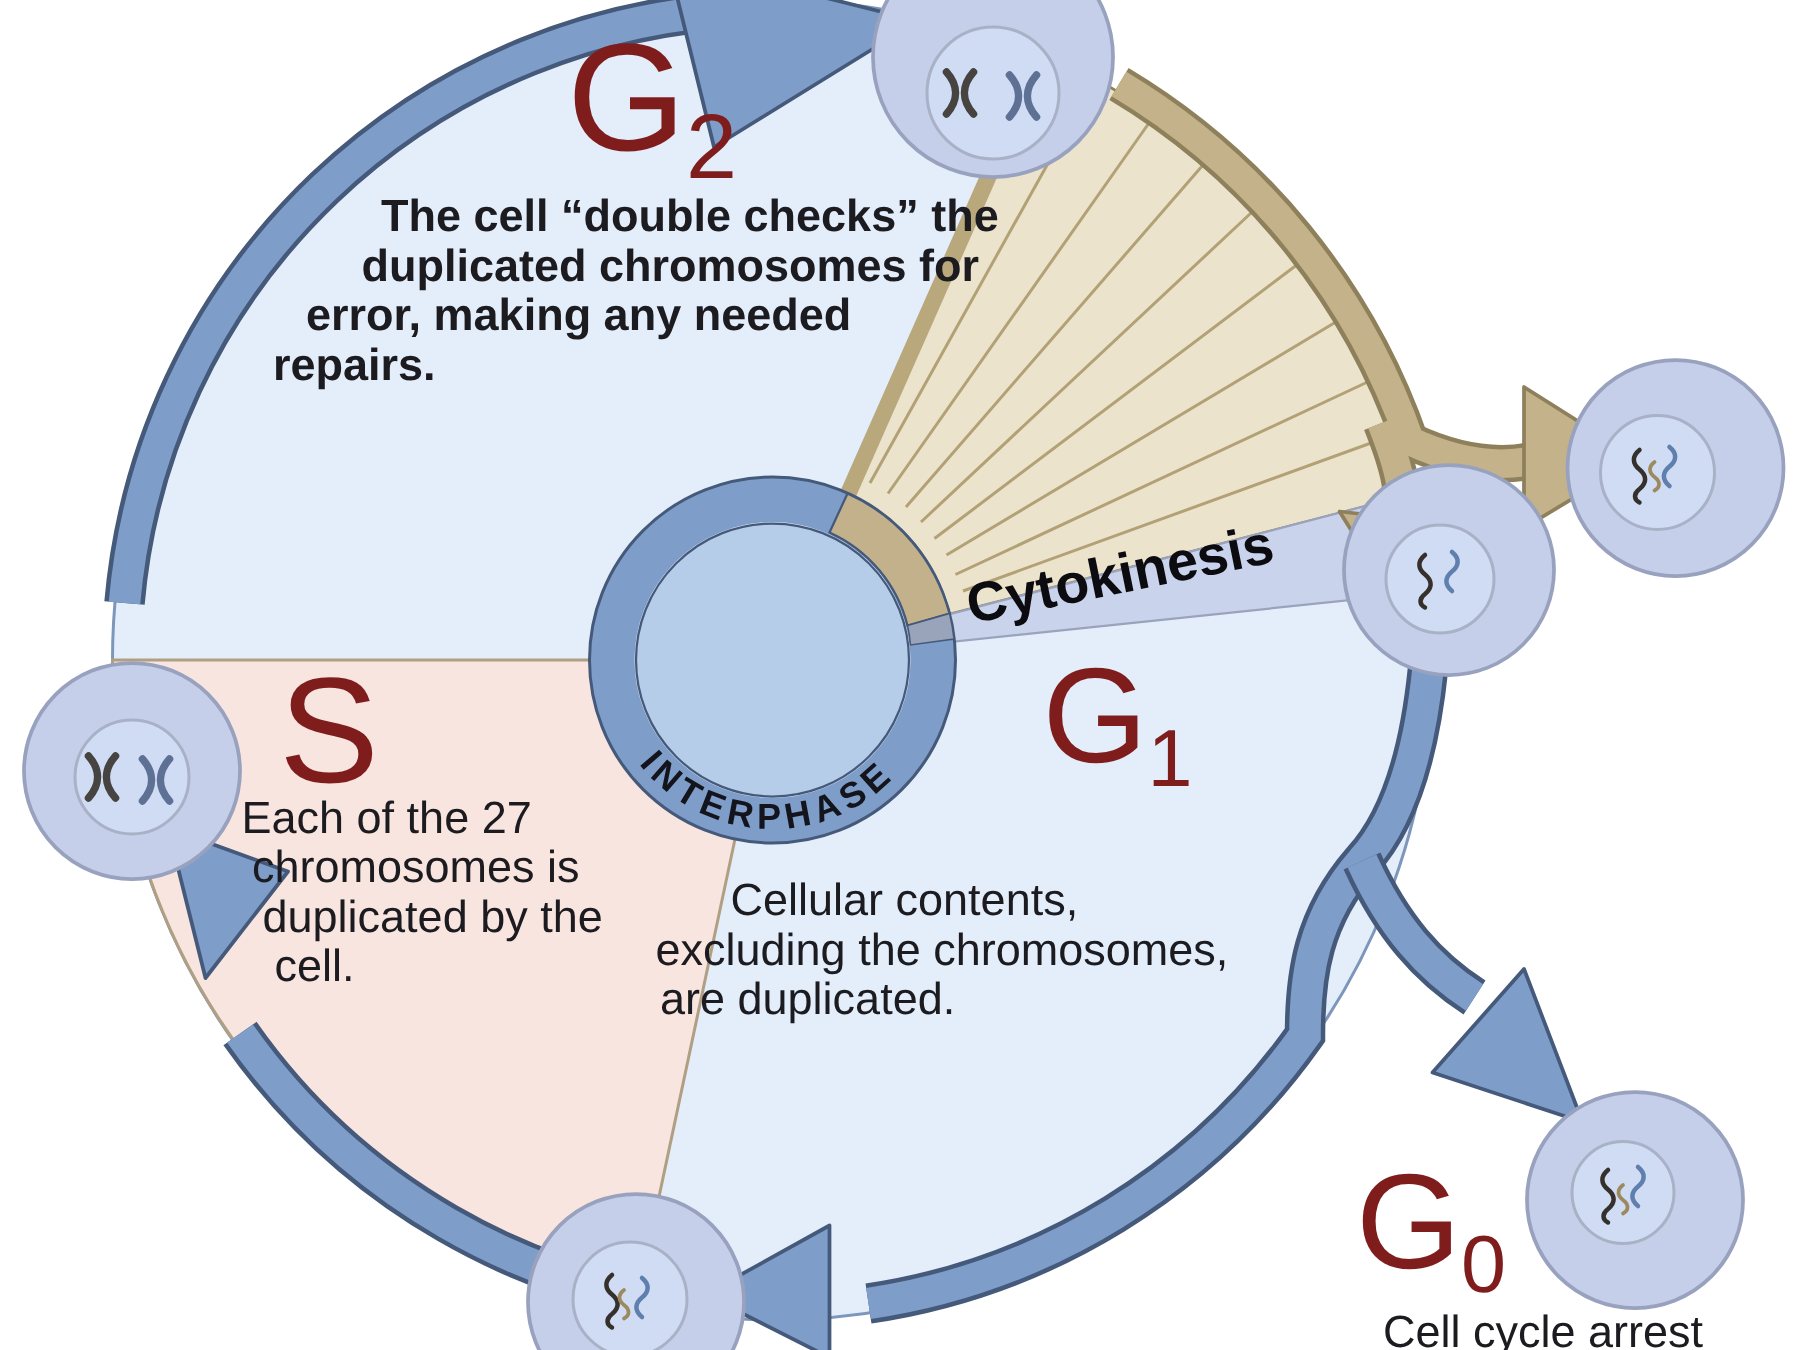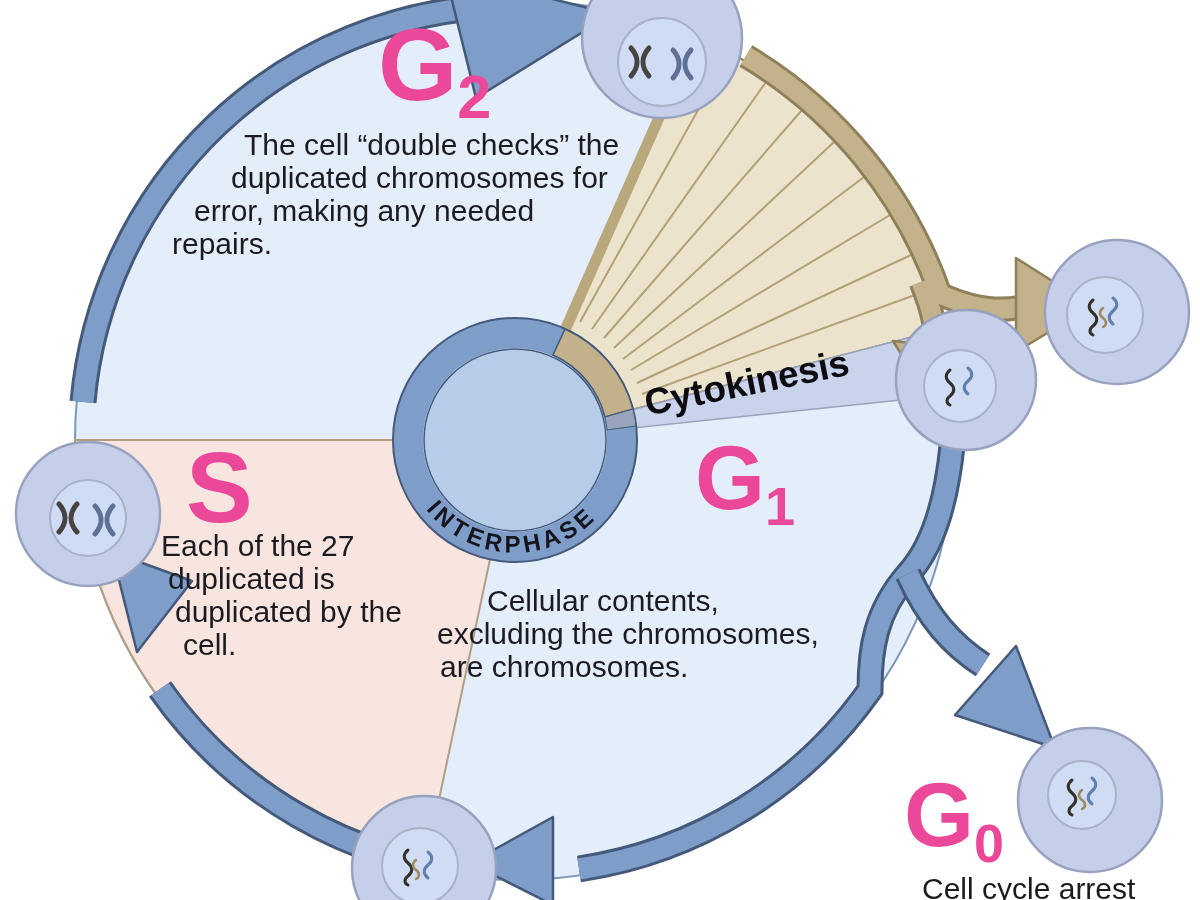--- a/index.html
+++ b/index.html
@@ -1,29 +1,29 @@
 <!DOCTYPE html>
 <html><head>
 <meta charset="utf-8">
 <style>
   html,body{margin:0;padding:0;background:#ffffff;}
   #stage{position:relative;width:1200px;height:900px;overflow:hidden;background:#fff;
          font-family:"Liberation Sans",sans-serif;}
   #diagram-svg{position:absolute;left:0;top:0;width:1200px;height:900px;}
-  .phase-label{position:absolute;font-weight:bold;color:#ec4899;line-height:1;white-space:nowrap;}
+  .phase-label{position:absolute;font-weight:normal;color:#7f1d1d;line-height:1;white-space:nowrap;}
   .phase-label .sub{display:inline-block;transform:translateY(0.30em);font-size:0.60em;}
   #g2-label{left:378px;top:14px;font-size:102px;}
   #s-label{left:186px;top:437px;font-size:100px;}
   #g1-label{left:695px;top:433px;font-size:90px;}
   #g0-label{left:904px;top:770px;font-size:90px;text-align:right;}
   #mitosis-label{position:absolute;left:654px;top:248px;font-size:45px;font-weight:bold;color:#0b0b10;}
   #cytokinesis-label{position:absolute;left:645px;top:383px;font-size:37px;font-weight:bold;color:#0b0b10;
                      transform:rotate(-11.5deg);transform-origin:0 50%;white-space:nowrap;}
   .desc{position:absolute;font-size:30px;line-height:33px;color:#1b1b20;white-space:nowrap;}
-  #g2-desc{left:170px;top:128px;}
+  #g2-desc{left:180px;top:128px;font-weight:bold;}
   #g2-desc div:nth-child(1){margin-left:74px;}
   #g2-desc div:nth-child(2){margin-left:61px;}
   #g2-desc div:nth-child(3){margin-left:24px;}
   #g2-desc div:nth-child(4){margin-left:2px;}
   #s-desc{left:155px;top:529px;}
   #s-desc div:nth-child(1){margin-left:6px;}
   #s-desc div:nth-child(2){margin-left:13px;}
   #s-desc div:nth-child(3){margin-left:20px;}
   #s-desc div:nth-child(4){margin-left:28px;}
   #g1-desc{left:437px;top:584px;}
@@ -162,23 +162,23 @@
   <div id="cytokinesis-label">Cytokinesis</div>
 
   <div class="desc" id="g2-desc">
       <div>The cell “double checks” the</div>
       <div>duplicated chromosomes for</div>
       <div>error, making any needed</div>
       <div>repairs.</div>
     </div>
   <div class="desc" id="s-desc">
       <div>Each of the 27</div>
-      <div>duplicated is</div>
+      <div>chromosomes is</div>
       <div>duplicated by the</div>
       <div>cell.</div>
     </div>
   <div class="desc" id="g1-desc">
       <div>Cellular contents,</div>
       <div>excluding the chromosomes,</div>
-      <div>are chromosomes.</div>
+      <div>are duplicated.</div>
     </div>
   <div class="desc" id="g0-desc">Cell cycle arrest</div>
 </div>
 
 </body></html>

